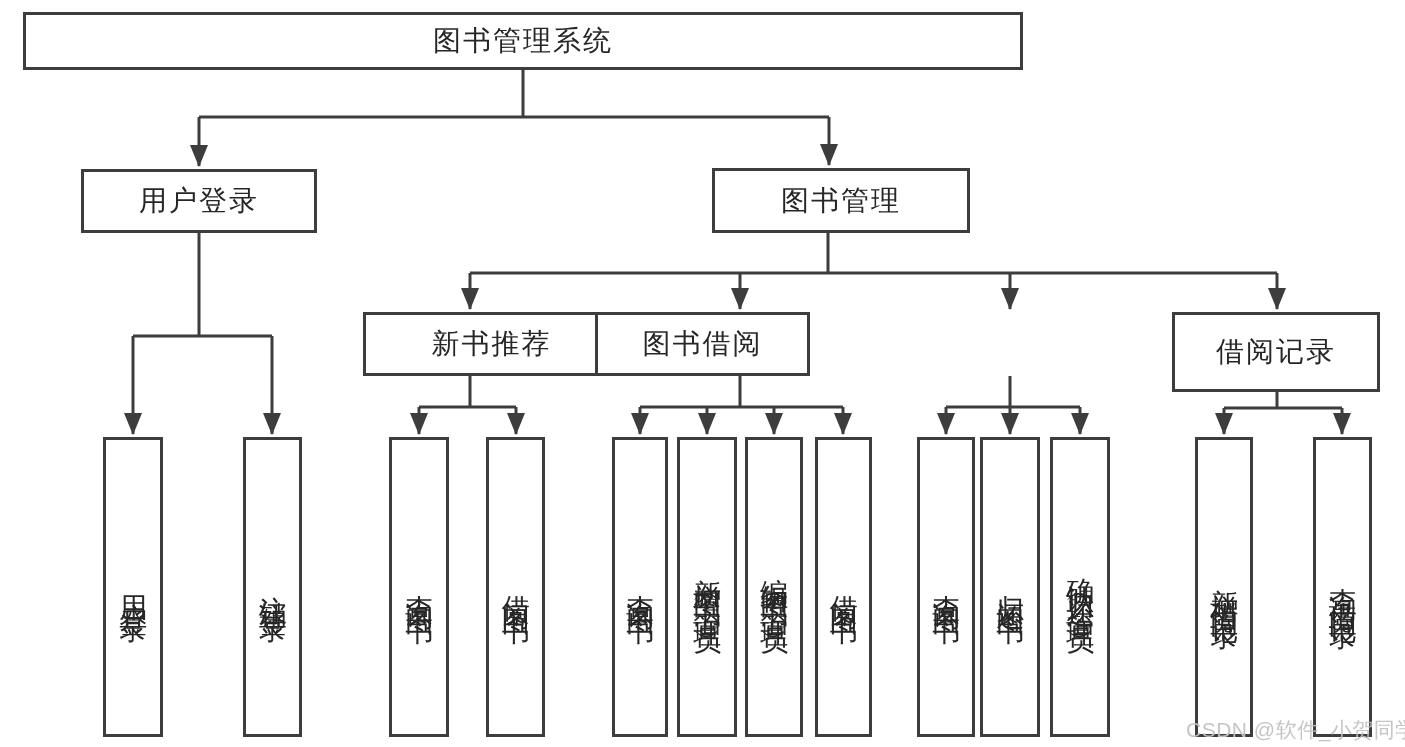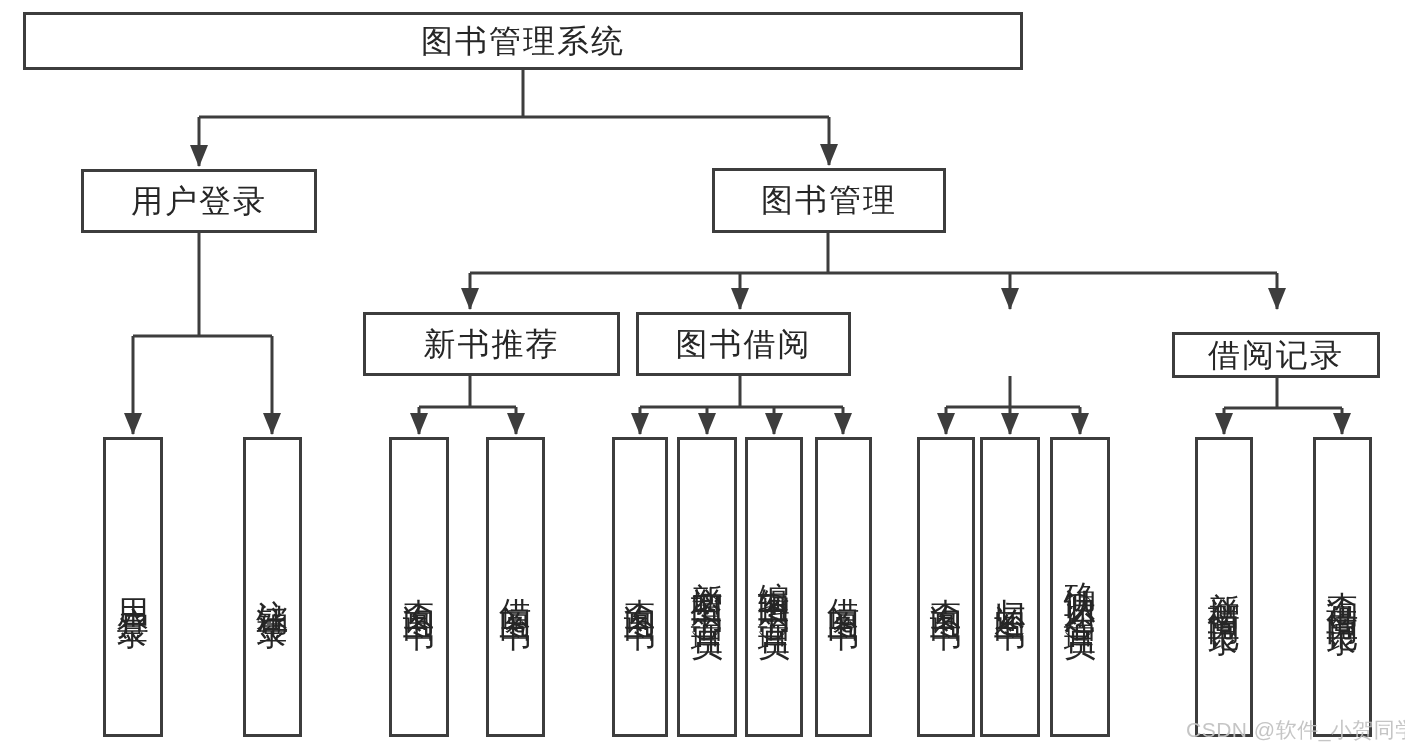--- a/index.html
+++ b/index.html
@@ -18,42 +18,42 @@
   }
   .node {
     position: absolute;
     box-sizing: border-box;
     border: 3px solid #3d3d3d;
     background: #ffffff;
     color: #262626;
     display: flex;
     align-items: center;
     justify-content: center;
-    font-size: 32px;
+    font-size: 28px;
     letter-spacing: 2px;
     text-align: center;
     line-height: 1.2;
     white-space: nowrap;
   }
   .node.v {
     writing-mode: vertical-rl;
     text-orientation: mixed;
     letter-spacing: 7px;
     white-space: normal;
   }
   
   .n-root            { left:23px;  top:12px;  width:1000px; height:58px; }
   
   .n-user-login      { left:81px;  top:169px; width:236px; height:64px; }
-  .n-book-mgmt       { left:712px; top:168px; width:234px; height:65px; }
+  .n-book-mgmt       { left:712px; top:168px; width:258px; height:65px; }
   
   .n-new-book-rec    { left:363px; top:312px; width:257px; height:64px; }
-  .n-book-borrow     { left:636px; top:312px; width:215px; height:64px; }
+  .n-book-borrow     { left:595px; top:312px; width:215px; height:64px; }
   .n-current-borrow  { left:903px; top:312px; width:215px; height:64px; }
-  .n-borrow-record   { left:1172px;top:312px; width:208px; height:46px;margin-top:20px; }
+  .n-borrow-record   { left:1172px;top:312px; width:208px; height:80px; }
   
   .n-ul-login        { left:103px; top:437px; width:60px; height:300px; }
   .n-ul-logout       { left:243px; top:437px; width:59px; height:300px; }
   .n-rec-query       { left:389px; top:437px; width:60px; height:300px; }
   .n-rec-borrow      { left:486px; top:437px; width:59px; height:300px; }
   .n-bb-query        { left:612px; top:437px; width:56px; height:300px; }
   .n-bb-add          { left:677px; top:437px; width:60px; height:300px; }
   .n-bb-edit         { left:745px; top:437px; width:58px; height:300px; }
   .n-bb-borrow       { left:815px; top:437px; width:57px; height:300px; }
   .n-cb-query        { left:917px; top:437px; width:58px; height:300px; }

